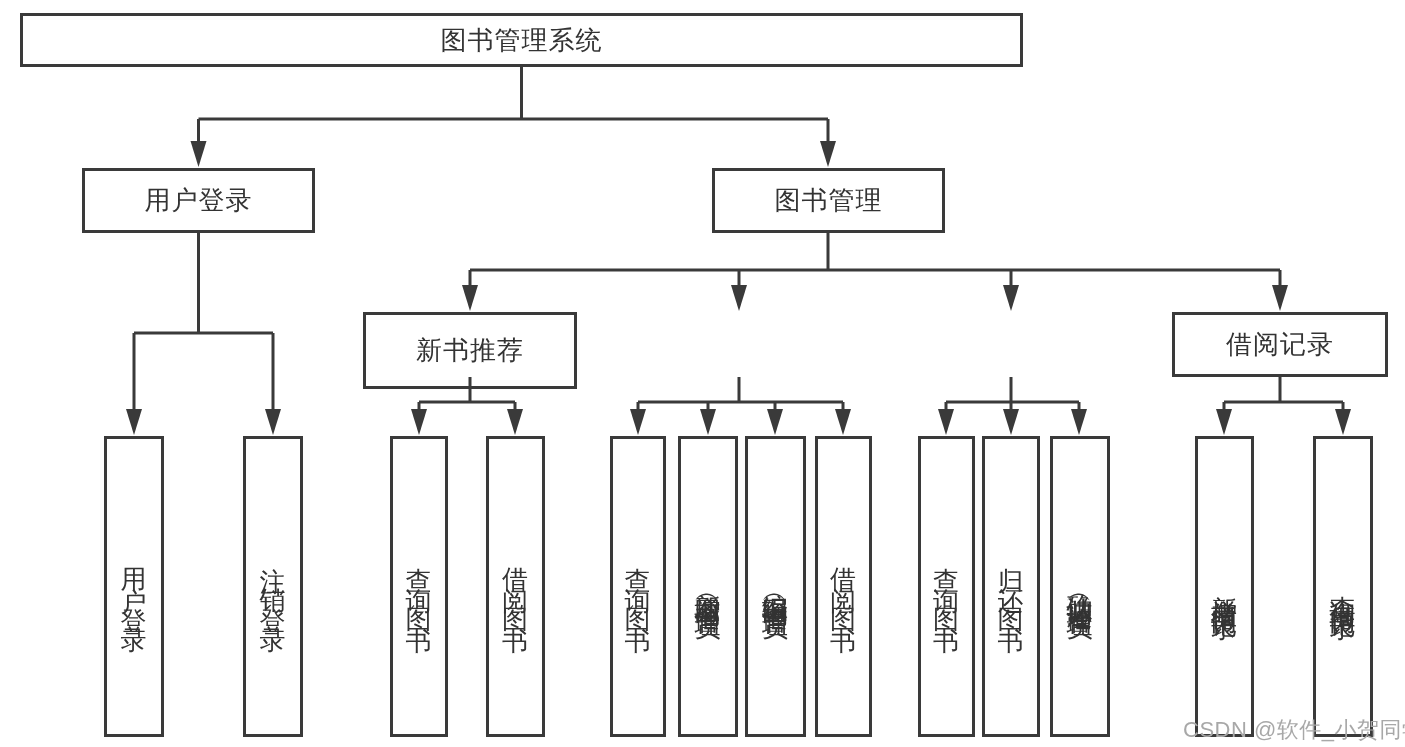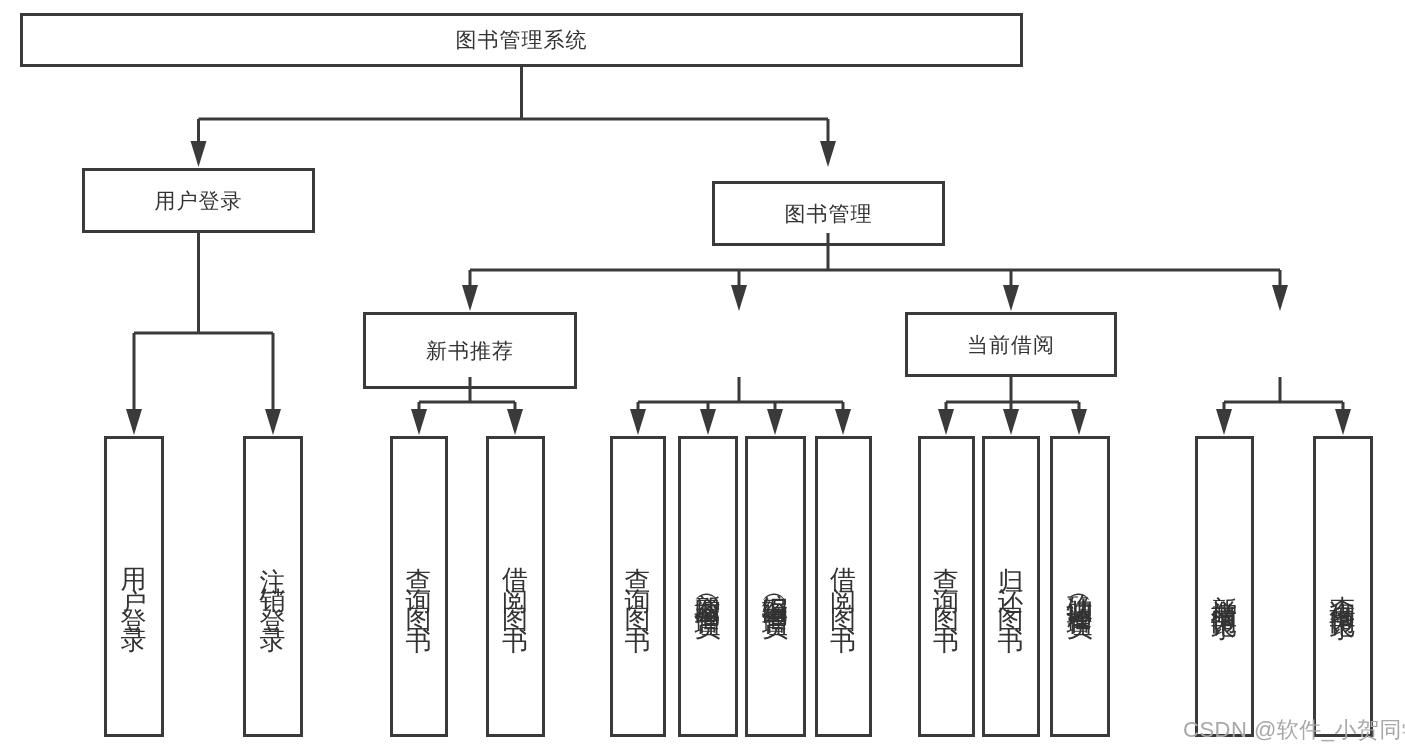--- a/index.html
+++ b/index.html
@@ -12,21 +12,21 @@
   body{font-family:"Liberation Sans", sans-serif;}
   .stage{
     position:relative;width:1405px;height:747px;background:var(--bg);overflow:hidden;
   }
   .box{
     position:absolute;box-sizing:border-box;background:#fff;
     border:3px solid var(--line);
     display:flex;align-items:center;justify-content:center;
     color:var(--text);
   }
-  .hbox{font-size:21px;letter-spacing:1px;}
+  .hbox{font-size:26px;letter-spacing:1px;}
   .hbox span{white-space:nowrap;}
   .vbox .vlabel{
     writing-mode:vertical-lr;
     text-orientation:mixed;
     font-size:26px;
     line-height:1;
     white-space:nowrap;
     letter-spacing:12px;
   }
   .edges{position:absolute;left:0;top:0;width:1405px;height:747px;pointer-events:none;}
@@ -42,29 +42,29 @@
 
 <div class="stage">
 
   <div class="box hbox" style="left:20px;top:13px;width:1003px;height:54px">
     <span>图书管理系统</span>
   </div>
 
   <div class="box hbox" style="left:82px;top:168px;width:233px;height:65px">
     <span>用户登录</span>
   </div>
-  <div class="box hbox" style="left:712px;top:181px;width:233px;height:65px">
+  <div class="box hbox" style="left:712px;top:168px;width:233px;height:65px">
     <span>图书管理</span>
   </div>
 
   <div class="box hbox" style="left:363px;top:312px;width:214px;height:77px">
     <span>新书推荐</span>
   </div>
-  <div class="box hbox" style="left:905px;top:312px;width:212px;height:65px">
-    <span>当前借阅</span>
+  <div class="box hbox" style="left:1172px;top:312px;width:216px;height:65px">
+    <span>借阅记录</span>
   </div>
 
   <div class="box vbox" style="left:104px;top:436px;width:60px;height:301px">
     <span class="vlabel" style="letter-spacing: 20px;">用户登录</span>
   </div>
   <div class="box vbox" style="left:243px;top:436px;width:60px;height:301px">
     <span class="vlabel" style="letter-spacing: 20px;">注销登录</span>
   </div>
 
   <div class="box vbox" style="left:390px;top:436px;width:58px;height:301px">

